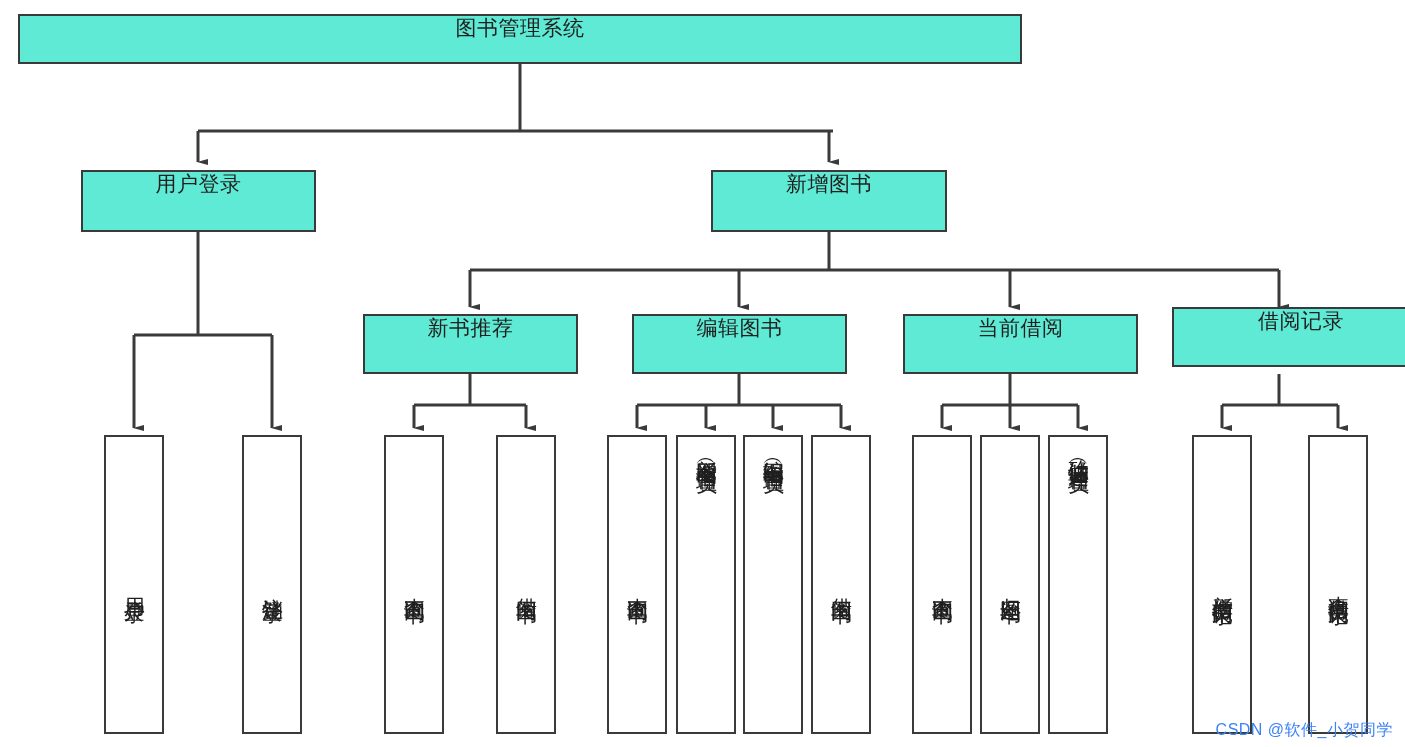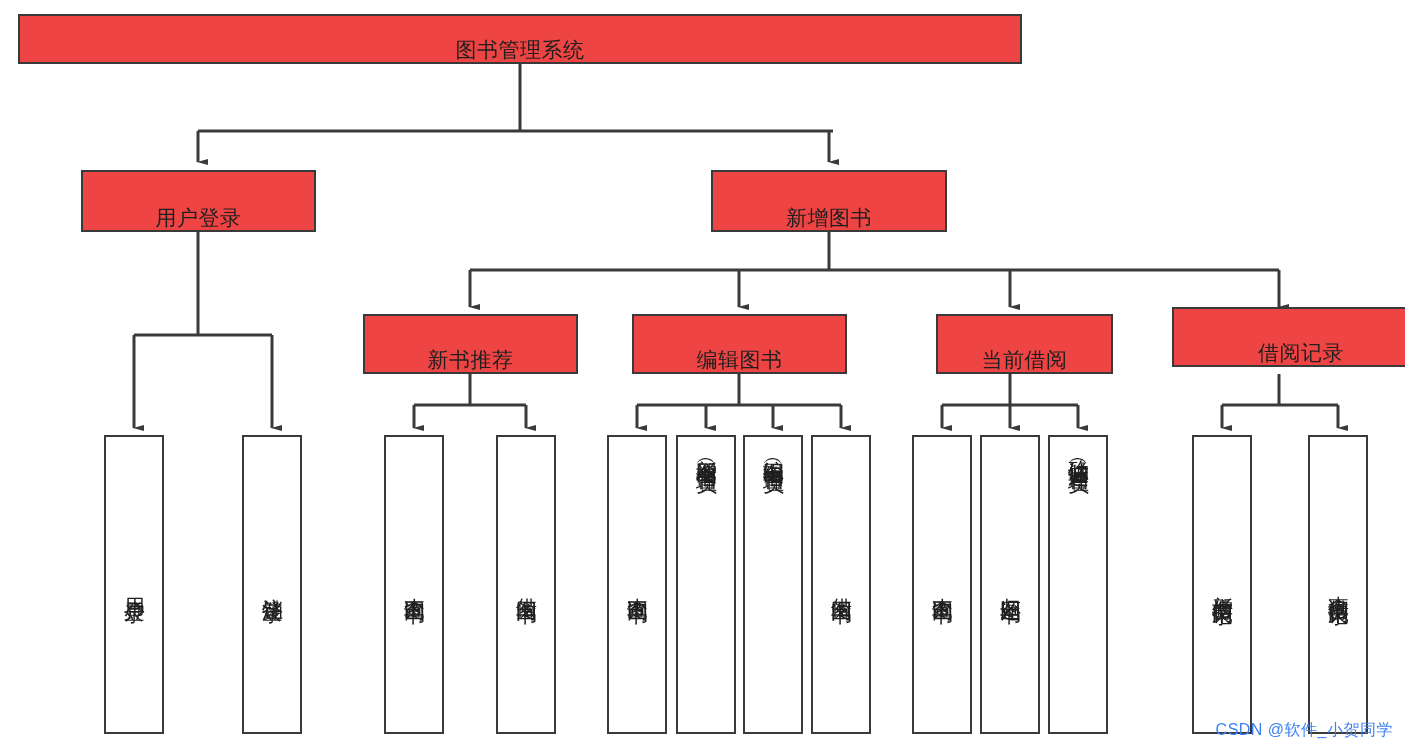--- a/index.html
+++ b/index.html
@@ -21,24 +21,24 @@
     position: absolute;
     left: 0;
     top: 0;
     width: 1405px;
     height: 747px;
   }
   .node {
     position: absolute;
     box-sizing: border-box;
     border: 2px solid #3a3a3a;
-    background: #ef4444;
+    background: #5eead4;
     color: #1a1a1a;
     display: flex;
-    align-items: flex-end;
+    align-items: flex-start;
     justify-content: center;
     z-index: 3;
   }
   .node .lbl {
     font-size: 21px;
     line-height: 1.15;
     letter-spacing: 0.5px;
     white-space: nowrap;
     color: #1f1f1f;
   }
@@ -143,21 +143,21 @@
   <div class="node" style="left:711px; top:170px; width:236px; height:62px;">
     <span class="lbl">新增图书</span>
   </div>
 
   <div class="node" style="left:363px; top:314px; width:215px; height:60px;">
     <span class="lbl">新书推荐</span>
   </div>
   <div class="node" style="left:632px; top:314px; width:215px; height:60px;">
     <span class="lbl">编辑图书</span>
   </div>
-  <div class="node" style="left:936px; top:314px; width:177px; height:60px;">
+  <div class="node" style="left:903px; top:314px; width:235px; height:60px;">
     <span class="lbl">当前借阅</span>
   </div>
   <div class="node" style="left:1172px; top:307px; width:258px; height:60px;">
     <span class="lbl">借阅记录</span>
   </div>
 
   <div class="leaf mid" style="left:104px; top:435px; width:60px; height:299px;">
     <span class="vlbl">用户登录</span>
   </div>
   <div class="leaf mid" style="left:242px; top:435px; width:60px; height:299px;">

